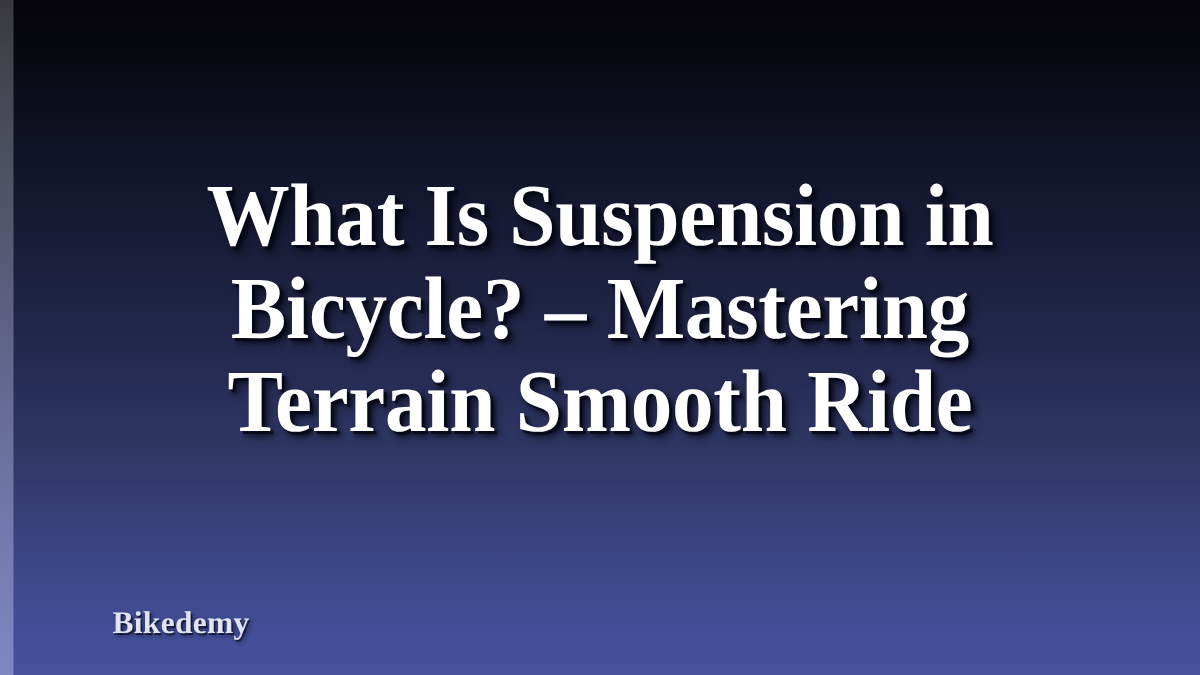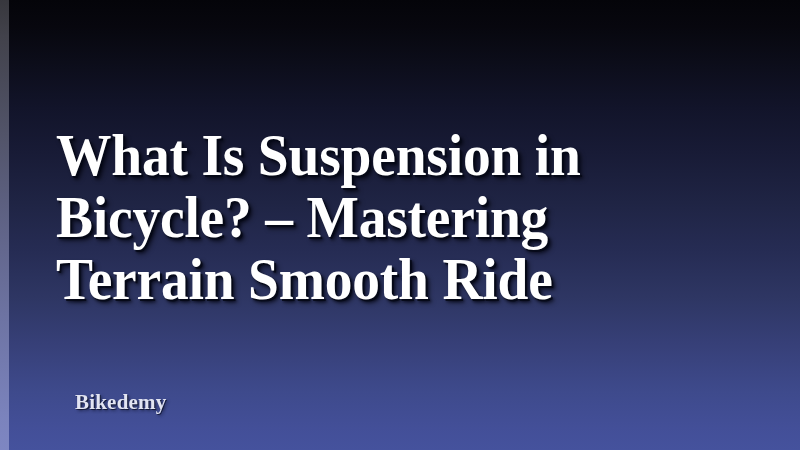--- a/index.html
+++ b/index.html
@@ -52,21 +52,22 @@
       #7e86bf 93%,
       #8189c4 100%
     );
     opacity: 0.95;
   }
 
   #title-block {
     position: absolute;
     left: 0;
     right: 0;
-    top: 124px;
+    top: 112px;
+    text-align: center;
     padding: 0 34px;
     box-sizing: border-box;
   }
 
   .title-line {
     display: block;
     color: #ffffff;
     font-weight: bold;
     font-size: 59px;
     line-height: 62px;
@@ -76,21 +77,21 @@
     white-space: nowrap;
     text-shadow:
       2px 2px 0 rgba(5, 8, 22, 0.85),
       3px 3px 3px rgba(3, 5, 16, 0.65),
       4px 4px 6px rgba(2, 4, 12, 0.45);
   }
 
   #byline {
     position: absolute;
     left: 75px;
-    top: 389px;
+    top: 402px;
     color: #e2e4f2;
     font-weight: bold;
     font-size: 21px;
     line-height: 26px;
     letter-spacing: 0.2px;
     white-space: nowrap;
     text-shadow:
       1px 1px 0 rgba(10, 14, 36, 0.7),
       2px 2px 3px rgba(6, 10, 28, 0.5);
   }

